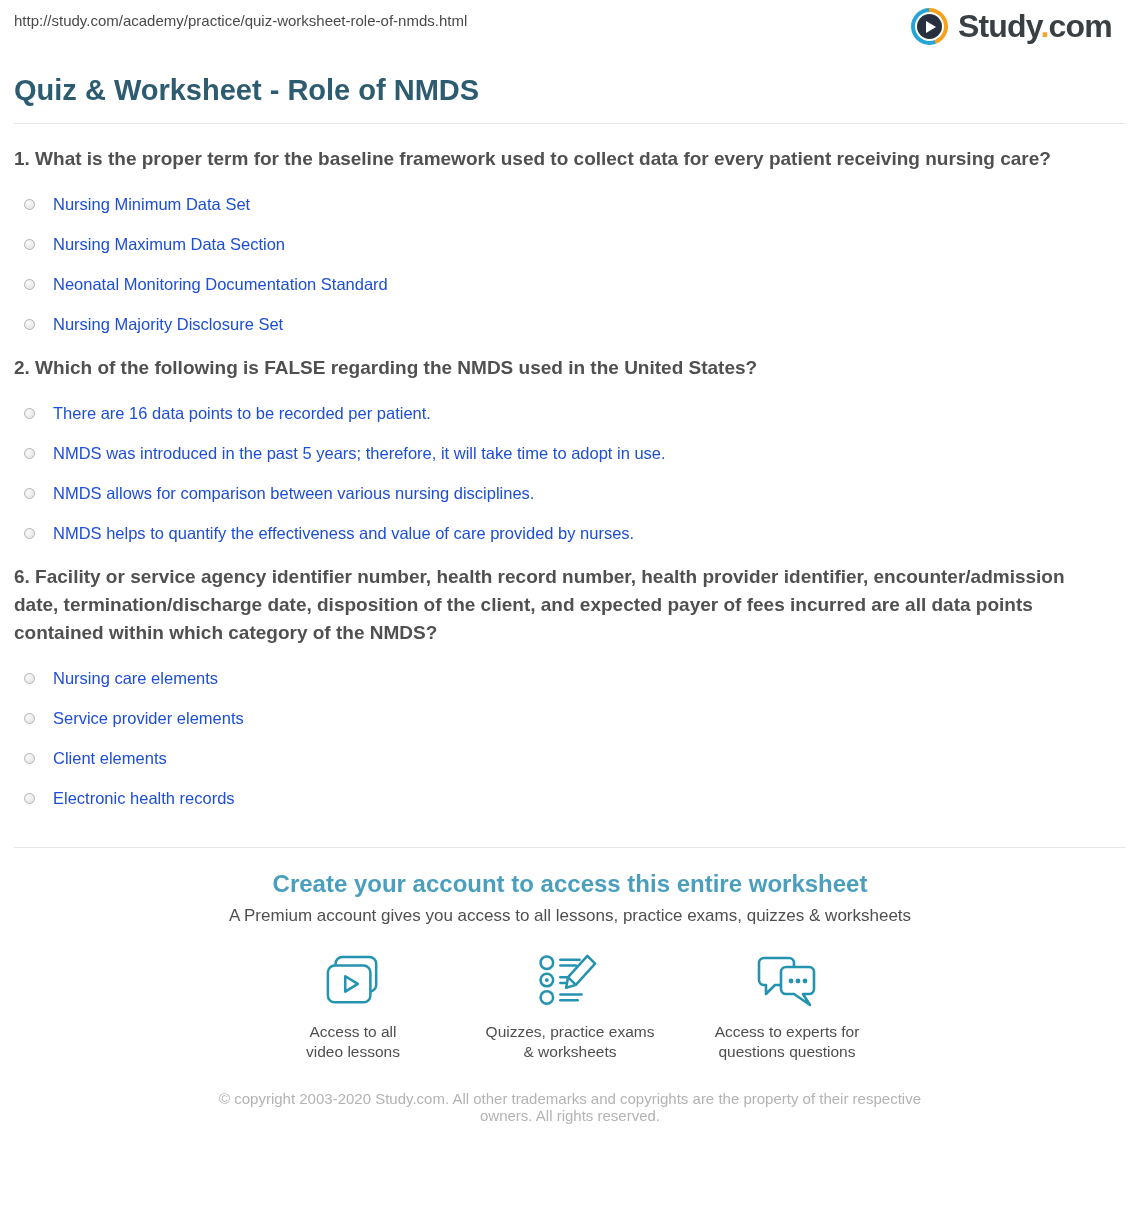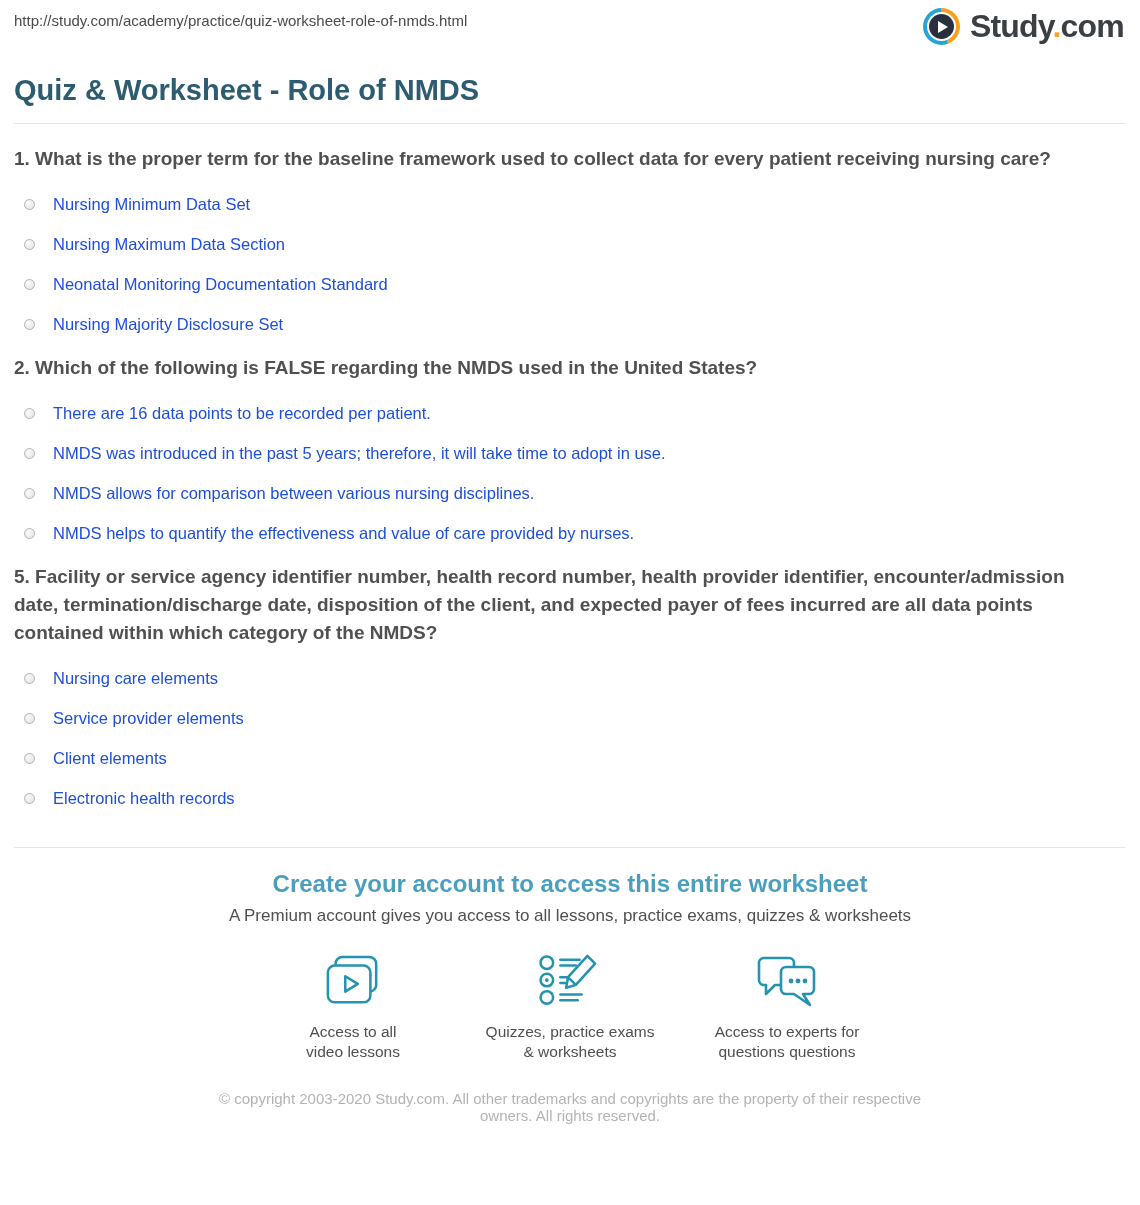--- a/index.html
+++ b/index.html
@@ -22,21 +22,21 @@
   }
   .url-text {
     font-size: 15px;
     color: #4a4a4a;
     margin-top: 4px;
   }
   .logo {
     display: flex;
     align-items: center;
     gap: 10px;
-    margin-right: 2px;
+    margin-right: 14px;
     cursor: pointer;
   }
   .logo-mark {
     position: relative;
     width: 37px; height: 37px;
     border-radius: 50%;
     background: conic-gradient(#f5a01e 0deg 160deg, #25a5d5 160deg 360deg);
   }
   .logo-mark::before {
     content: "";
@@ -217,21 +217,21 @@
         <span class="option-label">NMDS allows for comparison between various nursing disciplines.</span>
       </div>
       <div class="option">
         <span class="radio"></span>
         <span class="option-label">NMDS helps to quantify the effectiveness and value of care provided by nurses.</span>
       </div>
     </div>
   </div>
 
   <div class="question">
-    <p class="q-text">5. Facility or service agency identifier number, health record number, health provider identifier, encounter/admission date, termination/discharge date, disposition of the client, and expected payer of fees incurred are all data points contained within which category of the NMDS?</p>
+    <p class="q-text">6. Facility or service agency identifier number, health record number, health provider identifier, encounter/admission date, termination/discharge date, disposition of the client, and expected payer of fees incurred are all data points contained within which category of the NMDS?</p>
     <div class="options">
       <div class="option">
         <span class="radio"></span>
         <span class="option-label">Nursing care elements</span>
       </div>
       <div class="option">
         <span class="radio"></span>
         <span class="option-label">Service provider elements</span>
       </div>
       <div class="option">

